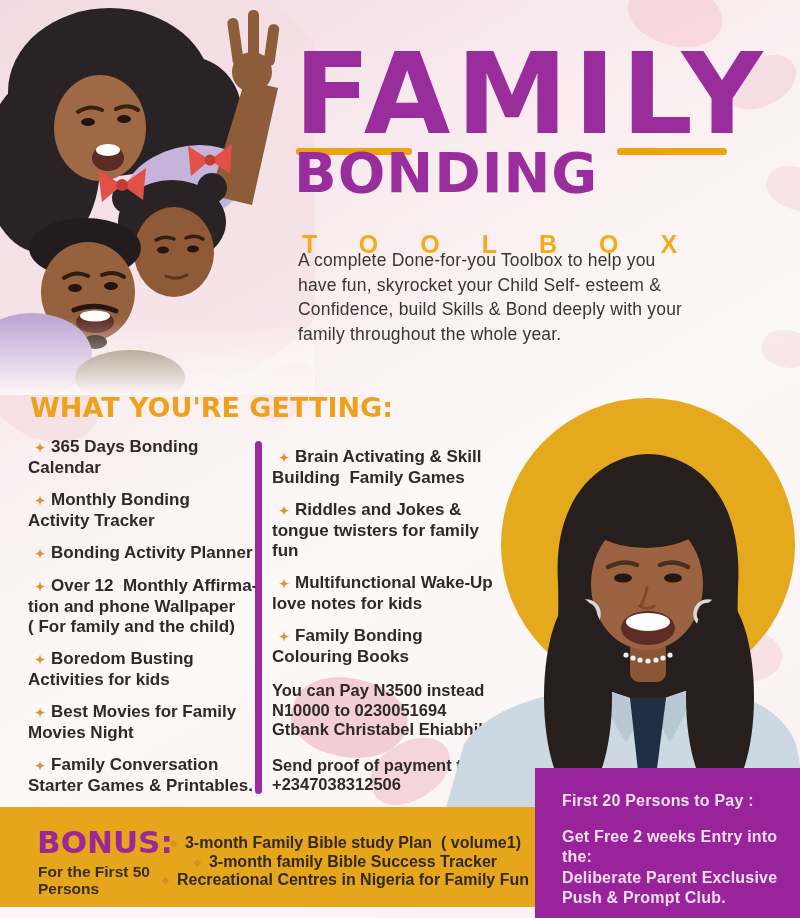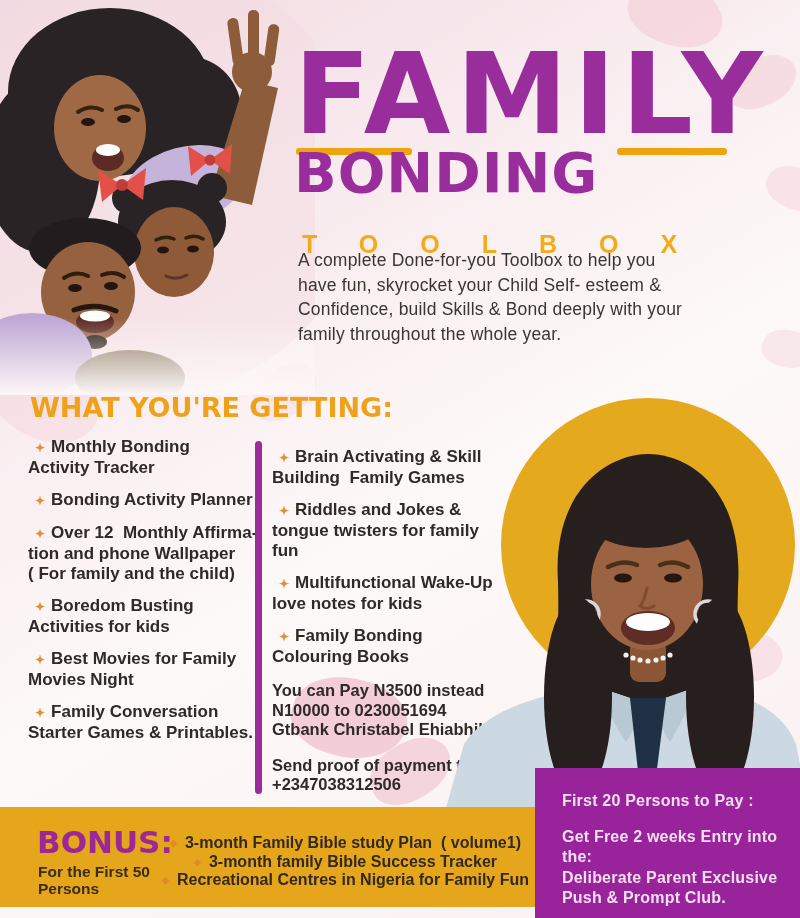--- a/index.html
+++ b/index.html
@@ -160,20 +160,22 @@
   <div class="layer title-bonding">BONDING</div>
   <div class="layer title-toolbox">TOOLBOX</div>
   <p class="layer intro" style="margin:0">A complete Done-for-you Toolbox to help you
 have fun, skyrocket your Child Self- esteem &amp;
 Confidence, build Skills &amp; Bond deeply with your
 family throughout the whole year.</p>
 
   <div class="layer getting-heading">WHAT YOU'RE GETTING:</div>
 
   <div class="col col-left">
+    <p class="li"><span class="diamond">✦</span><span class="txt">365 Days Bonding
+Calendar</span></p>
     <p class="li"><span class="diamond">✦</span><span class="txt">Monthly Bonding
 Activity Tracker</span></p>
     <p class="li"><span class="diamond">✦</span><span class="txt">Bonding Activity Planner</span></p>
     <p class="li"><span class="diamond">✦</span><span class="txt">Over 12  Monthly Affirma-
 tion and phone Wallpaper
 ( For family and the child)</span></p>
     <p class="li"><span class="diamond">✦</span><span class="txt">Boredom Busting
 Activities for kids</span></p>
     <p class="li"><span class="diamond">✦</span><span class="txt">Best Movies for Family
 Movies Night</span></p>

